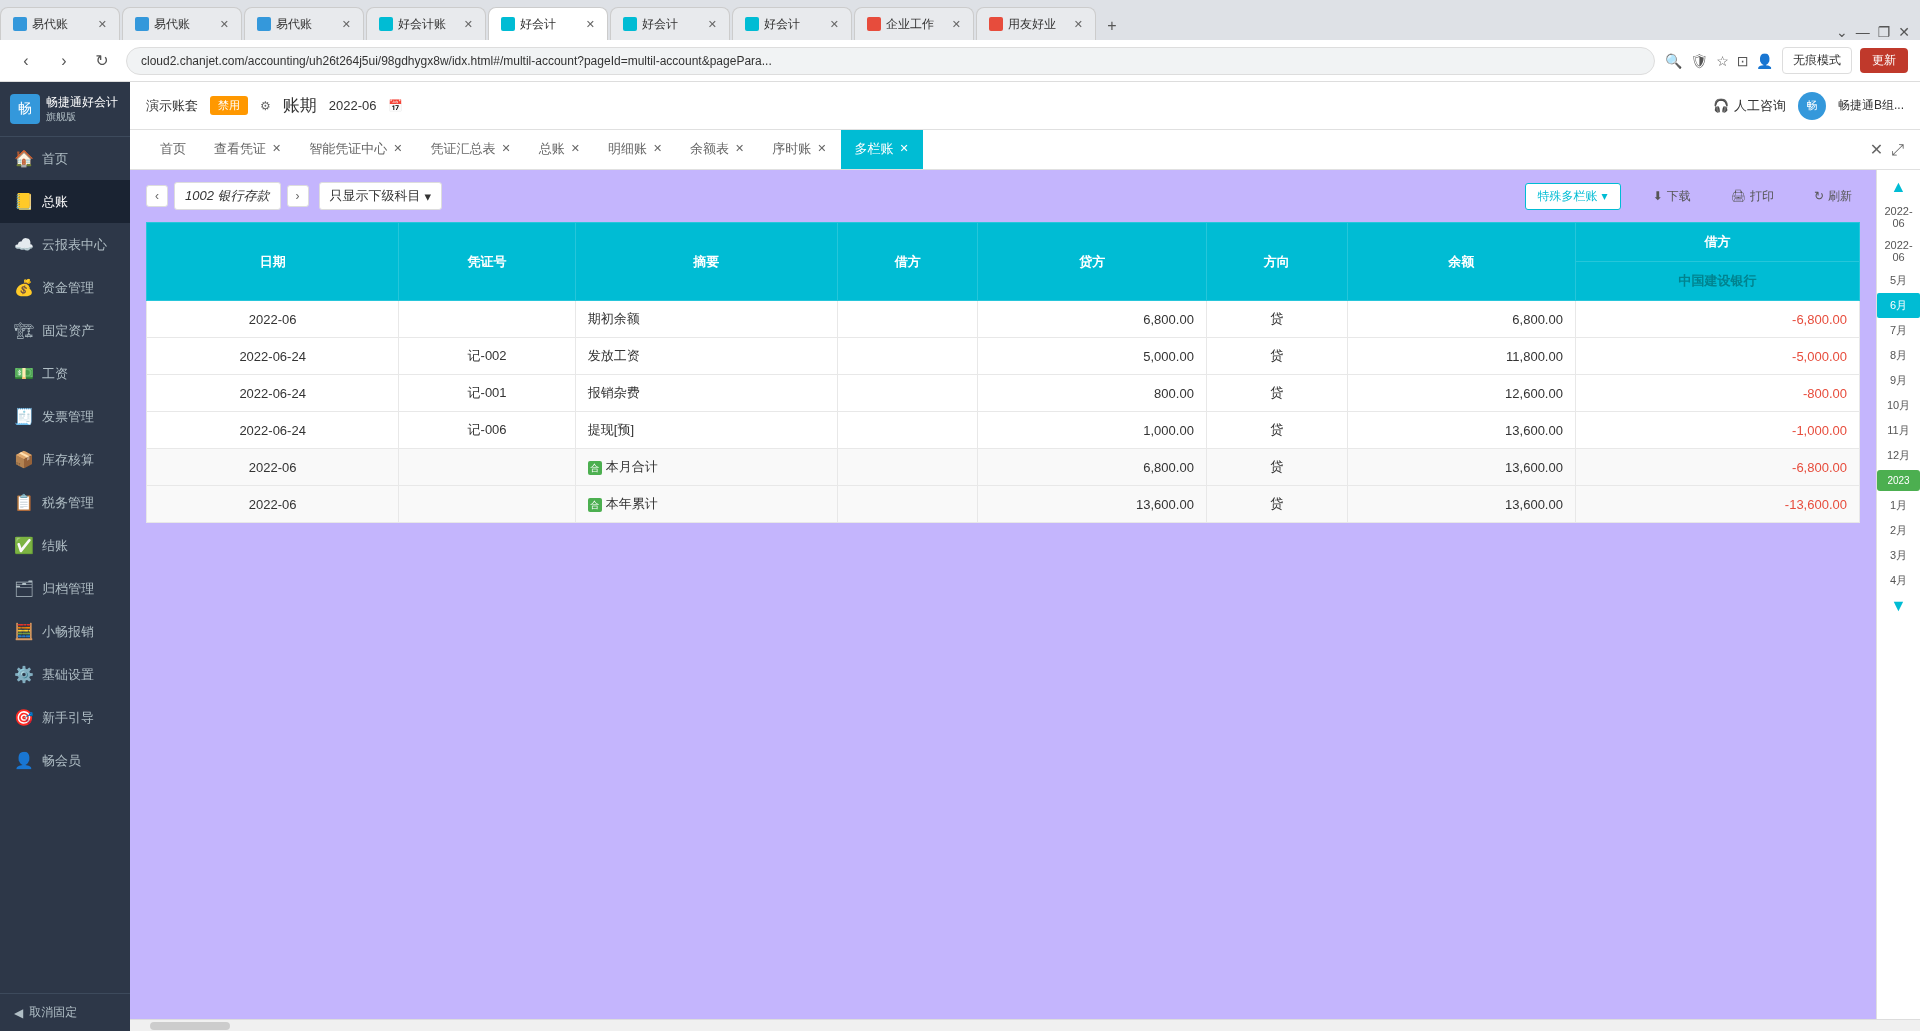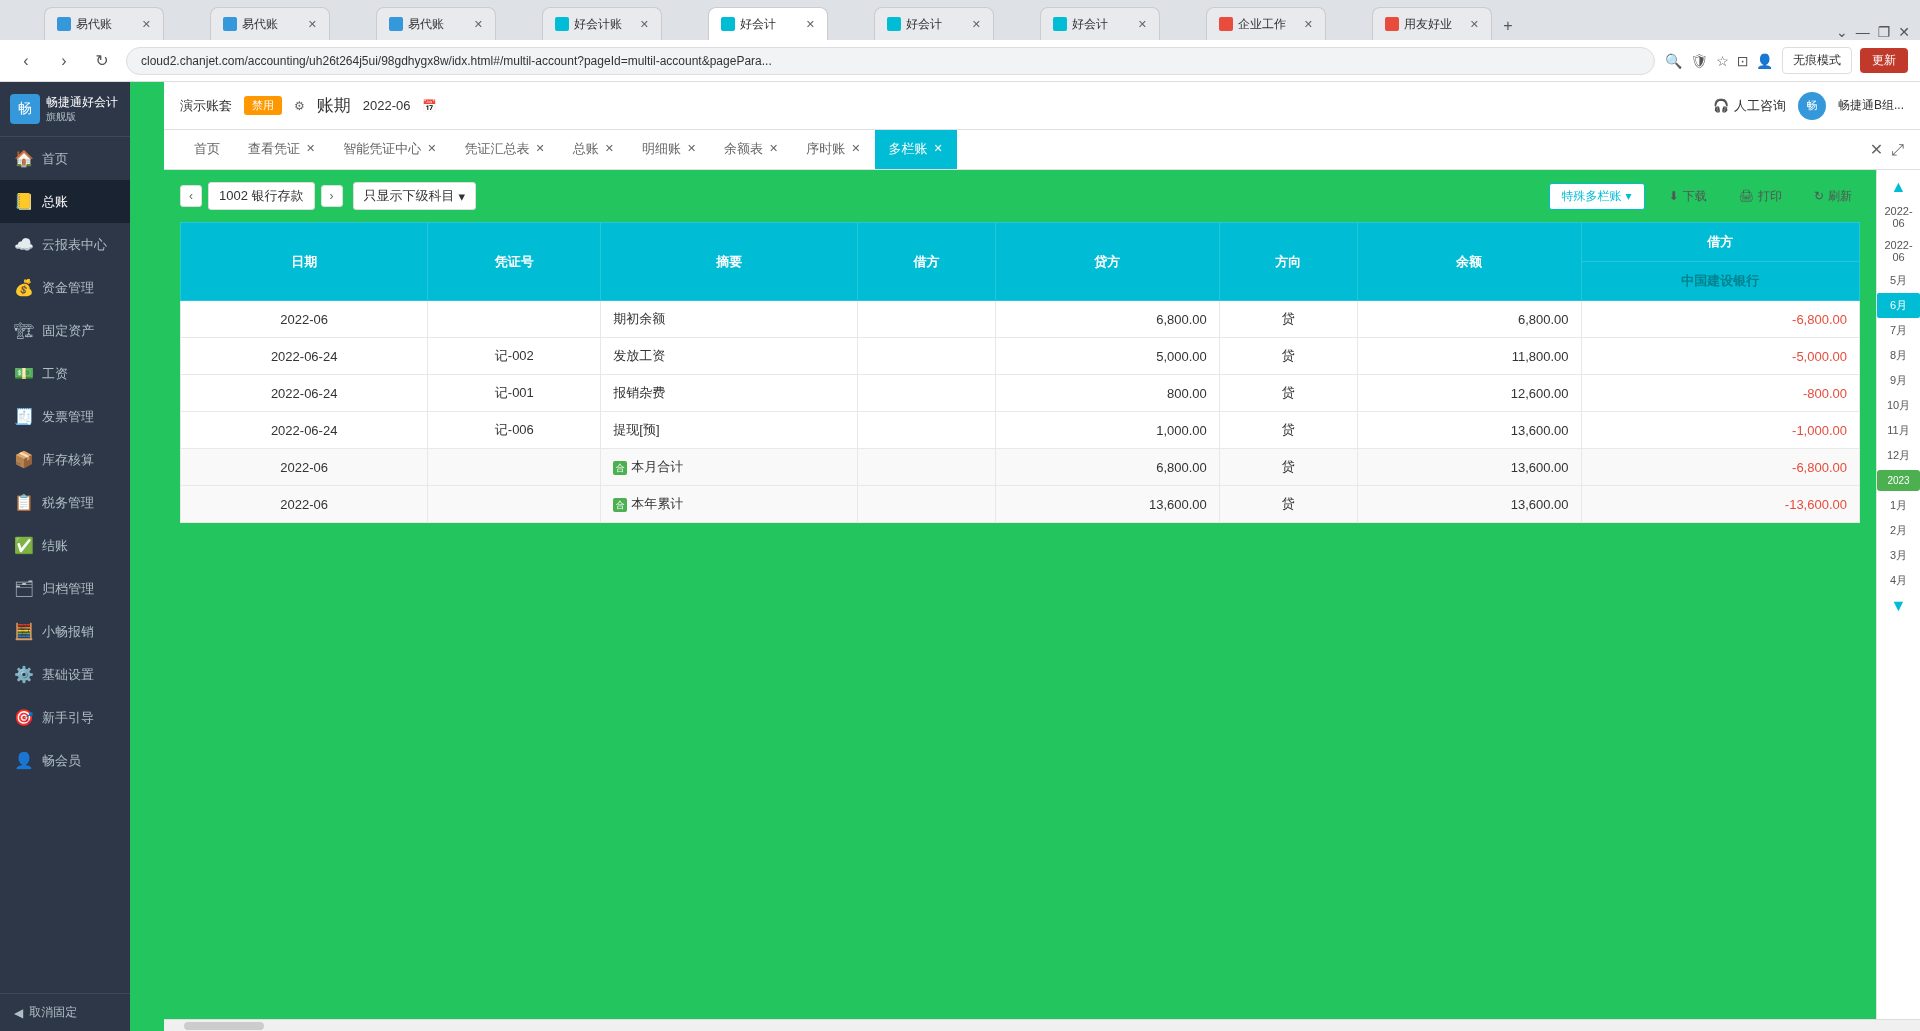--- a/index.html
+++ b/index.html
@@ -1,21 +1,21 @@
 <!DOCTYPE html>
 <html><head>
   <meta charset="utf-8">
   <style>
     * { margin: 0; padding: 0; box-sizing: border-box; }
     body { font-family: 'Microsoft YaHei', Arial, sans-serif; font-size: 12px; background: #f0f2f5; overflow: hidden; }
 
     
     .browser-chrome { background: #dee1e6; width: 1920px; }
     .tab-bar { display: flex; align-items: flex-end; padding: 6px 0 0 0; background: #dee1e6; height: 40px; }
-    .tab { display: flex; align-items: center; padding: 16px 12px; height: 32px; background: #e8eaed; border-radius: 8px 8px 0 0; margin-right: 2px; font-size: 12px; color: #333; min-width: 120px; max-width: 160px; cursor: pointer; border: 1px solid #ccc; border-bottom: none; margin-left: 44px; }
+    .tab { display: flex; align-items: center; padding: 16px 12px; height: 32px; background: #e8eaed; border-radius: 8px 8px 0 0; margin-right: 2px; font-size: 12px; color: #333; min-width: 120px; max-width: 160px; cursor: pointer; border: 1px solid #ccc; border-bottom: none; }
     .tab.active { background: #fff; z-index: 1; }
     .tab .tab-icon { width: 14px; height: 14px; margin-right: 5px; border-radius: 2px; flex-shrink: 0; }
     .tab .tab-label { flex: 1; overflow: hidden; text-overflow: ellipsis; white-space: nowrap; }
     .tab .tab-close { margin-left: 4px; color: #666; font-size: 11px; cursor: pointer; }
     .tab-new { width: 28px; height: 28px; display: flex; align-items: center; justify-content: center; cursor: pointer; color: #555; font-size: 16px; }
     .tab-controls { margin-left: auto; display: flex; align-items: center; gap: 8px; padding-right: 10px; }
     .tab-controls span { cursor: pointer; font-size: 14px; color: #555; }
 
     
     .address-bar { display: flex; align-items: center; background: #fff; padding: 6px 12px; gap: 10px; border-bottom: 1px solid #ddd; height: 42px; }
@@ -34,21 +34,21 @@
     .sidebar-logo { padding: 12px 10px; display: flex; align-items: center; gap: 6px; border-bottom: 1px solid #3d4a5c; }
     .logo-icon { width: 30px; height: 30px; background: #3498db; border-radius: 4px; display: flex; align-items: center; justify-content: center; font-size: 14px; color: #fff; flex-shrink: 0; }
     .logo-text { font-size: 12px; color: #fff; line-height: 1.3; }
     .sidebar-nav { flex: 1; overflow-y: auto; }
     .nav-item { display: flex; align-items: center; padding: 12px 14px; cursor: pointer; color: #b0bec5; font-size: 13px; gap: 8px; }
     .nav-item.active { background: #1a2332; color: #fff; }
     .nav-item .nav-icon { font-size: 16px; flex-shrink: 0; }
     .sidebar-footer { padding: 10px 14px; cursor: pointer; color: #b0bec5; font-size: 12px; display: flex; align-items: center; gap: 6px; border-top: 1px solid #3d4a5c; }
 
     
-    .main { flex: 1; display: flex; flex-direction: column; background: #22c55e; overflow: hidden; padding-left: 34px; }
+    .main { flex: 1; display: flex; flex-direction: column; background: #c4b5fd; overflow: hidden; }
 
     
     .top-bar { display: flex; align-items: center; background: #fff; border-bottom: 1px solid #e0e0e0; padding: 8px 16px; gap: 12px; flex-shrink: 0; height: 48px; }
     .company-name { font-size: 13px; color: #333; font-weight: 500; }
     .tag-btn { background: #ff9800; color: #fff; border: none; border-radius: 3px; padding: 2px 8px; font-size: 11px; cursor: pointer; }
     .top-bar-right { margin-left: auto; display: flex; align-items: center; gap: 12px; }
     .consult-btn { display: flex; align-items: center; gap: 4px; font-size: 13px; color: #333; cursor: pointer; }
     .user-avatar { width: 28px; height: 28px; background: #3498db; border-radius: 50%; display: flex; align-items: center; justify-content: center; color: #fff; font-size: 11px; }
     .user-name { font-size: 12px; color: #333; }
 
@@ -61,23 +61,23 @@
     .collapse-btn { cursor: pointer; color: #666; font-size: 16px; }
 
     
     .content-area { flex: 1; display: flex; overflow: hidden; position: relative; }
     .ledger-content { flex: 1; padding: 12px 16px; overflow: auto; }
 
     
     .toolbar { display: flex; align-items: center; margin-bottom: 12px; gap: 10px; }
     .account-nav { display: flex; align-items: center; gap: 6px; }
     .nav-arrow { width: 22px; height: 22px; border: 1px solid #ddd; border-radius: 3px; display: flex; align-items: center; justify-content: center; cursor: pointer; color: #666; background: #fff; }
-    .account-code { font-size: 13px; color: #333; background: #fff; border: 1px solid #ddd; border-radius: 3px; padding: 4px 10px; cursor: pointer; }
+    .account-code { font-size: 13px; color: #333; background: #fff; border: 1px solid #ddd; border-radius: 3px; padding: 4px 10px; cursor: pointer; font-style: italic; }
     .filter-dropdown { display: flex; align-items: center; gap: 4px; background: #fff; border: 1px solid #ddd; border-radius: 3px; padding: 4px 10px; cursor: pointer; font-size: 13px; color: #333; }
-    .toolbar-right { margin-left: auto; display: flex; align-items: center; gap: 16px; }
+    .toolbar-right { margin-left: auto; display: flex; align-items: center; gap: 24px; }
     .special-btn { border: 1px solid #00bcd4; color: #00bcd4; background: #fff; border-radius: 3px; padding: 4px 12px; font-size: 12px; cursor: pointer; display: flex; align-items: center; gap: 4px; }
     .action-btn { background: none; border: none; cursor: pointer; color: #555; font-size: 12px; display: flex; align-items: center; gap: 4px; padding: 4px 8px; }
 
     
     .ledger-table { width: 100%; border-collapse: collapse; background: #fff; }
     .ledger-table thead tr { background: #00bcd4; color: #fff; }
     .ledger-table thead th { padding: 10px 12px; text-align: center; font-size: 13px; font-weight: bold; border: 1px solid #26c6da; }
     .ledger-table tbody tr { border-bottom: 1px solid #e8e8e8; }
     .ledger-table tbody td { padding: 9px 12px; font-size: 13px; color: #333; border: 1px solid #e8e8e8; text-align: center; }
     .ledger-table tbody td.amount { text-align: right; }

